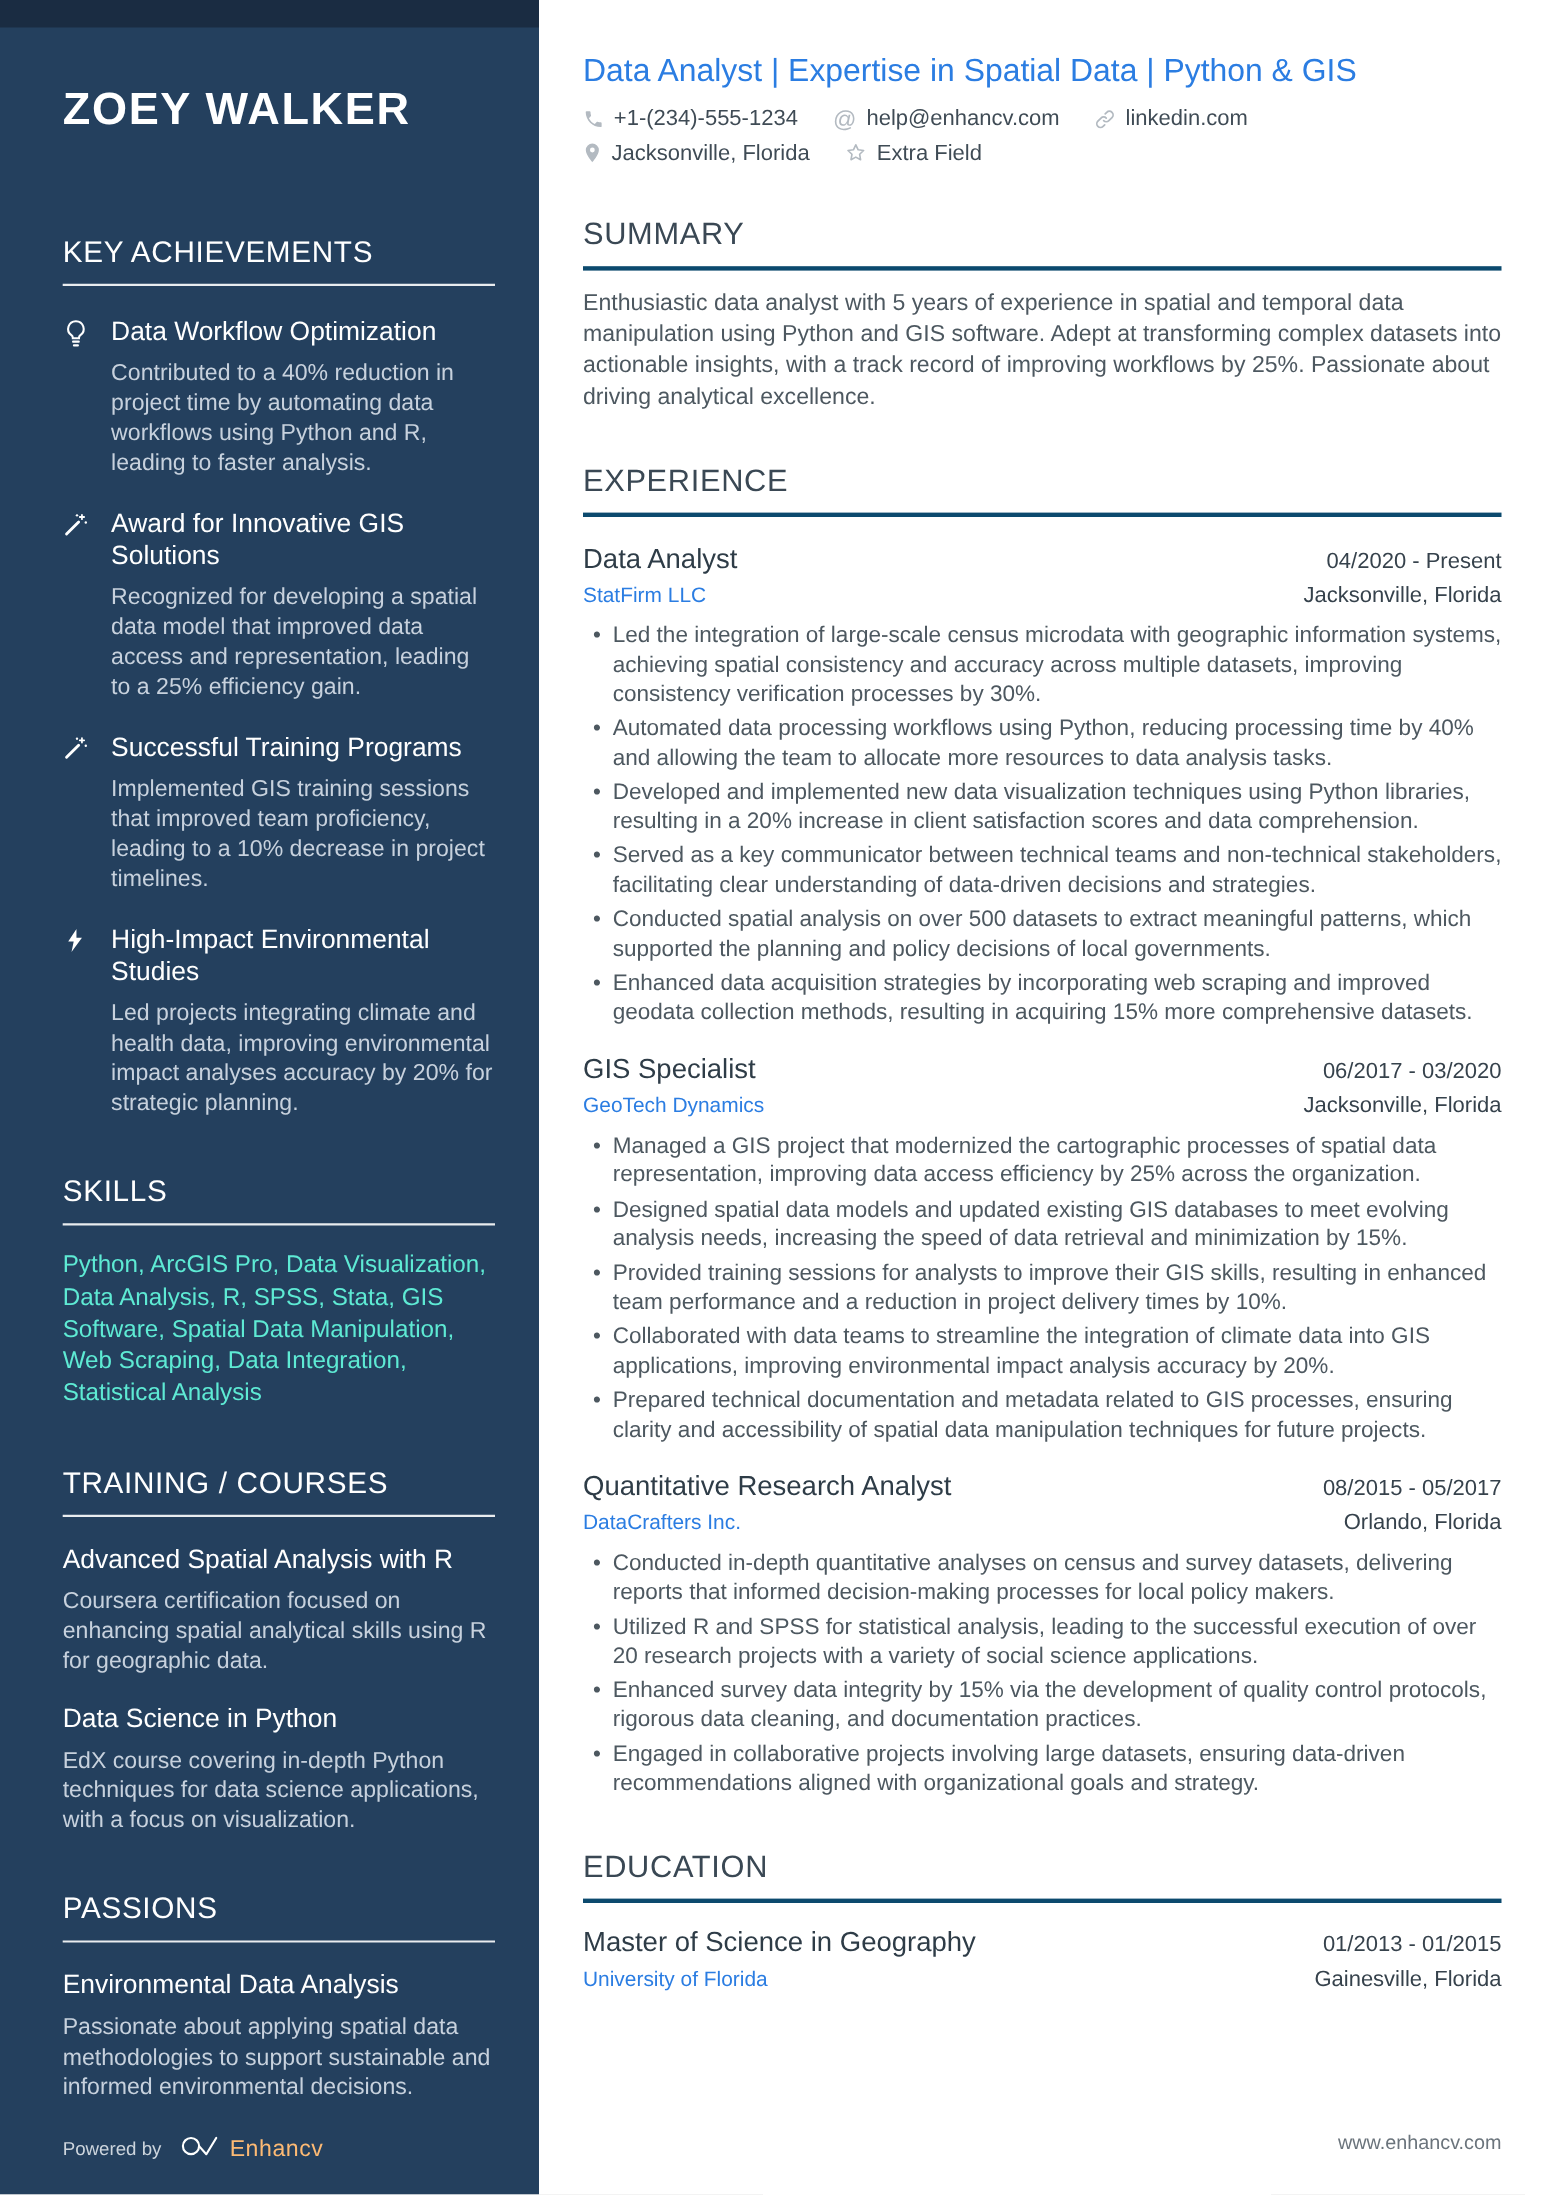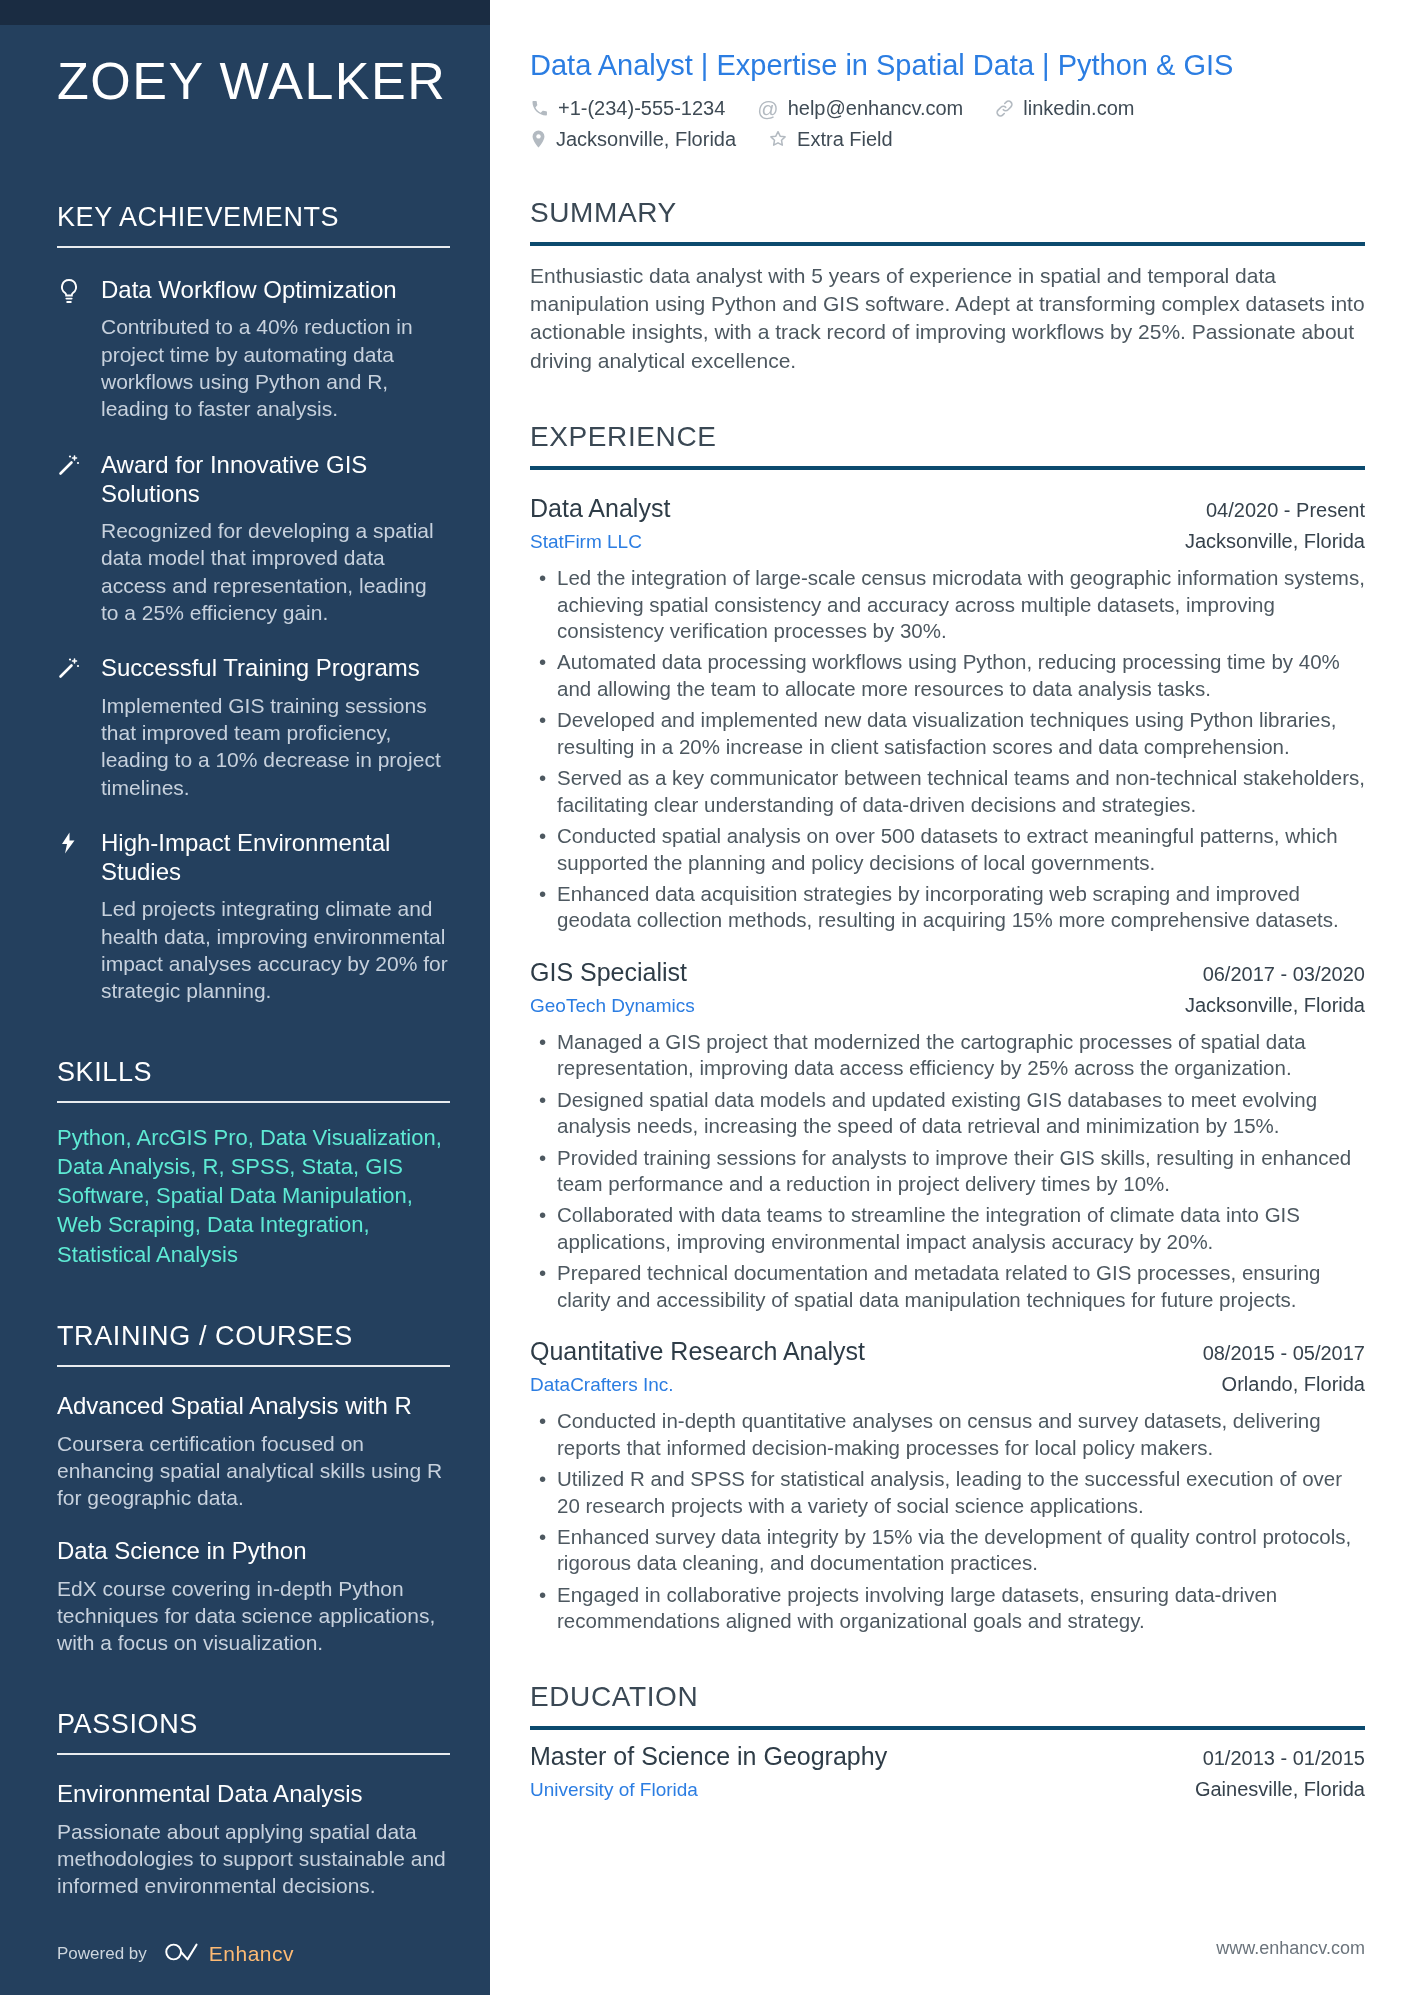--- a/index.html
+++ b/index.html
@@ -7,21 +7,21 @@
   .page {
     width:1410px; height:1995px; margin:0 auto; position:relative;
     display:flex; background:#ffffff;
     font-family:"Liberation Sans", sans-serif;
     -webkit-font-smoothing:antialiased;
   }
   
   .sidebar { width:490px; flex:none; background:#24405e; color:#fff; position:relative; }
   .sidebar-band { height:25px; background:#1a2c42; }
   .sidebar-content { padding:28px 40px 0 57px; }
-  .name { font-size:52px; font-weight:400; letter-spacing:1.5px; color:#ffffff; line-height:1.1; }
+  .name { font-size:41px; font-weight:700; letter-spacing:1.5px; color:#ffffff; margin-top:24px; line-height:1.1; }
   .sb-section { margin-top:52px; }
   .sb-section.first { margin-top:92px; }
   .sb-heading { font-size:27px; font-weight:500; letter-spacing:0.6px; padding-bottom:13px;
                 border-bottom:2px solid rgba(255,255,255,0.9); }
   .sb-item { display:flex; margin-top:27px; }
   .sb-icon { width:44px; flex:none; padding-top:3px; }
   .sb-icon svg { display:block; }
   .sb-item-title { font-size:24px; font-weight:500; line-height:1.22; color:#ffffff; }
   .sb-item-desc { margin-top:9px; font-size:21px; line-height:1.3; color:#c7d1dd; }
   .sb-text { font-size:22px; line-height:1.33; color:#5eead4; margin-top:20px; }
@@ -47,21 +47,21 @@
   .job { margin-top:24px; }
   .hrow { display:flex; justify-content:space-between; align-items:baseline; }
   .role { font-size:25px; color:#2e3c47; font-weight:500; }
   .dates { font-size:20px; color:#36424c; white-space:nowrap; }
   .company { font-size:19px; color:#2b7de2; font-weight:500; margin-top:8px; }
   .loc { font-size:20px; color:#36424c; white-space:nowrap; }
   ul.bullets { margin:12px 0 0; padding:0; list-style:none; }
   ul.bullets li { position:relative; padding-left:27px; font-size:20.5px; line-height:1.29;
                   color:#4d5860; margin-top:5px; }
   ul.bullets li::before { content:"\2022"; position:absolute; left:9px; color:#4d5860; }
-  .edu-entry { margin-top:12px; }
+  .edu-entry { margin-top:22px; }
   .site-footer { position:absolute; right:45px; bottom:36px; font-size:18px; color:#6b747c; }
 </style>
 </head>
 <body>
 
 <div class="page">
 
   <aside class="sidebar">
     <div class="sidebar-band"></div>
     <div class="sidebar-content">

